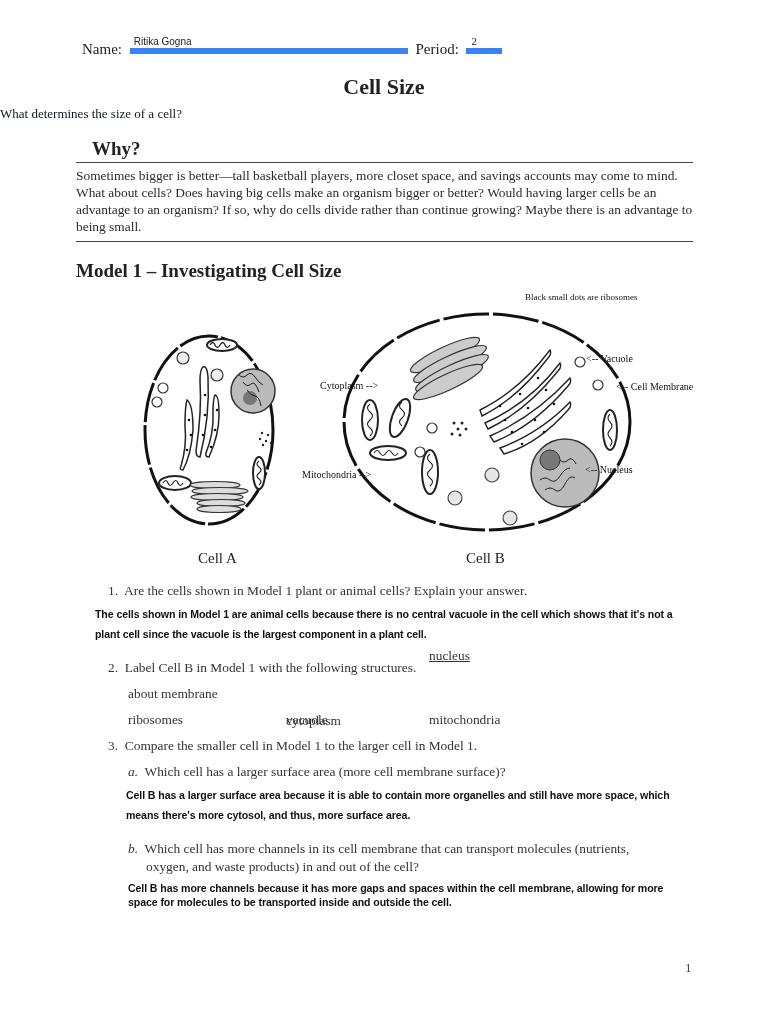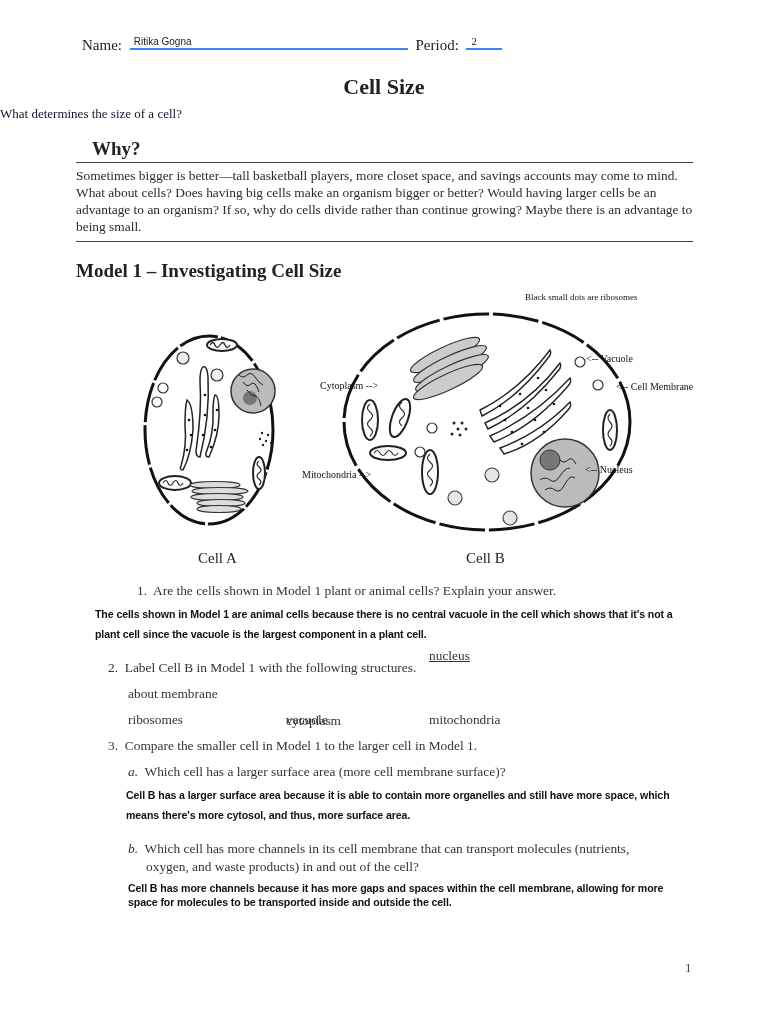--- a/index.html
+++ b/index.html
@@ -1,19 +1,19 @@
 <!DOCTYPE html>
 <html><head>
   <meta charset="utf-8">
   <style>
     html, body { margin: 0; padding: 0; background: #ffffff; }
     body { width: 768px; height: 1024px; position: relative; overflow: hidden; color: #222; font-family: "Liberation Serif", "DejaVu Serif", serif; }
     .abs { position: absolute; }
     .hdr { top: 34px; left: 82px; font-size: 15px; color: #222; white-space: nowrap; }
-    .hdr .line { display: inline-block; border-bottom: 2px solid #3b82f6; vertical-align: baseline; position: relative; height: 14px; }
+    .hdr .line { display: inline-block; border-bottom: 6px solid #3b82f6; vertical-align: baseline; position: relative; height: 14px; }
     .hdr .name-line { width: 278px; margin-left: 4px; margin-right: 4px; }
     .hdr .per-line { width: 36px; margin-left: 3px; }
     .hdr .hand { position: absolute; bottom: 1px; left: 4px; font-size: 10px; font-family: "Liberation Sans", sans-serif; }
     .hdr .per-line .hand { left: 6px; font-size: 11px; font-family: "Liberation Serif", serif; }
     .title { top: 74px; left: 0; width: 768px; text-align: center; font-size: 22px; font-weight: bold; color: #222; }
     .subtitle { top: 106px; left: 0; width: 768px; font-size: 13px; color: #0f172a; }
     .why-h { top: 138px; left: 76px; font-size: 19px; font-weight: bold; color: #222; margin-left: 16px; }
     .rule { left: 76px; width: 617px; border-top: 1.5px solid #444; }
     .why-p { top: 167px; left: 76px; width: 620px; font-size: 13.4px; line-height: 17px; color: #2a2a2a; }
     .model-h { top: 260px; left: 76px; font-size: 19px; font-weight: bold; color: #222; }
@@ -178,21 +178,21 @@
 
 <div class="abs note" style="top:353px; left:586px; font-size:10px;">&lt;-- Vacuole</div>
 <div class="abs note" style="top:381px; left:616px; font-size:10px;">&lt;-- Cell Membrane</div>
 <div class="abs note" style="top:380px; left:320px; font-size:10px;">Cytoplasm --&gt;</div>
 <div class="abs note" style="top:469px; left:302px; font-size:10px;">Mitochondria --&gt;</div>
 <div class="abs note" style="top:464px; left:585px; font-size:10px;">&lt;-- Nucleus</div>
 
 <div class="abs cell-label" style="top:550px; left:198px;">Cell A</div>
 <div class="abs cell-label" style="top:550px; left:466px;">Cell B</div>
 
-<div class="abs q" style="top:583px; left:108px;margin-left:29px;">
+<div class="abs q" style="top:583px; left:108px;">
   <span>1.</span>&nbsp;
   <span>Are the cells shown in Model 1 plant or animal cells? Explain your answer.</span>
 </div>
 <div class="abs ans" style="top:608px; left:95px; white-space:nowrap;">The cells shown in Model 1 are animal cells because there is no central vacuole in the cell which shows that it's not a</div>
 <div class="abs ans" style="top:628px; left:95px; white-space:nowrap;">plant cell since the vacuole is the largest component in a plant cell.</div>
 
 <div class="abs q" style="top:660px; left:108px;">
   <span>2.</span>&nbsp;
   <span>Label Cell B in Model 1 with the following structures.</span>
 </div>

